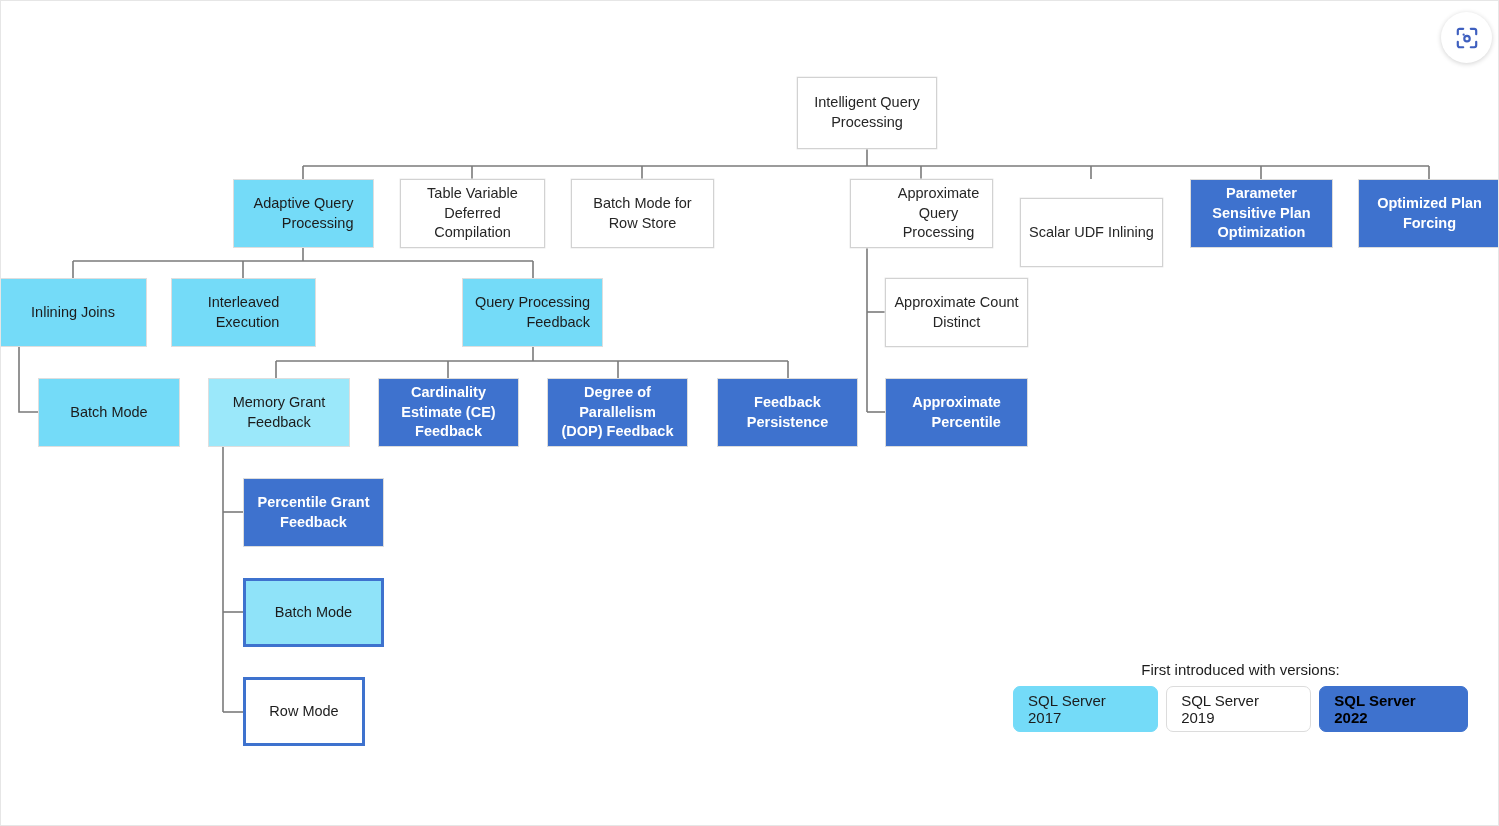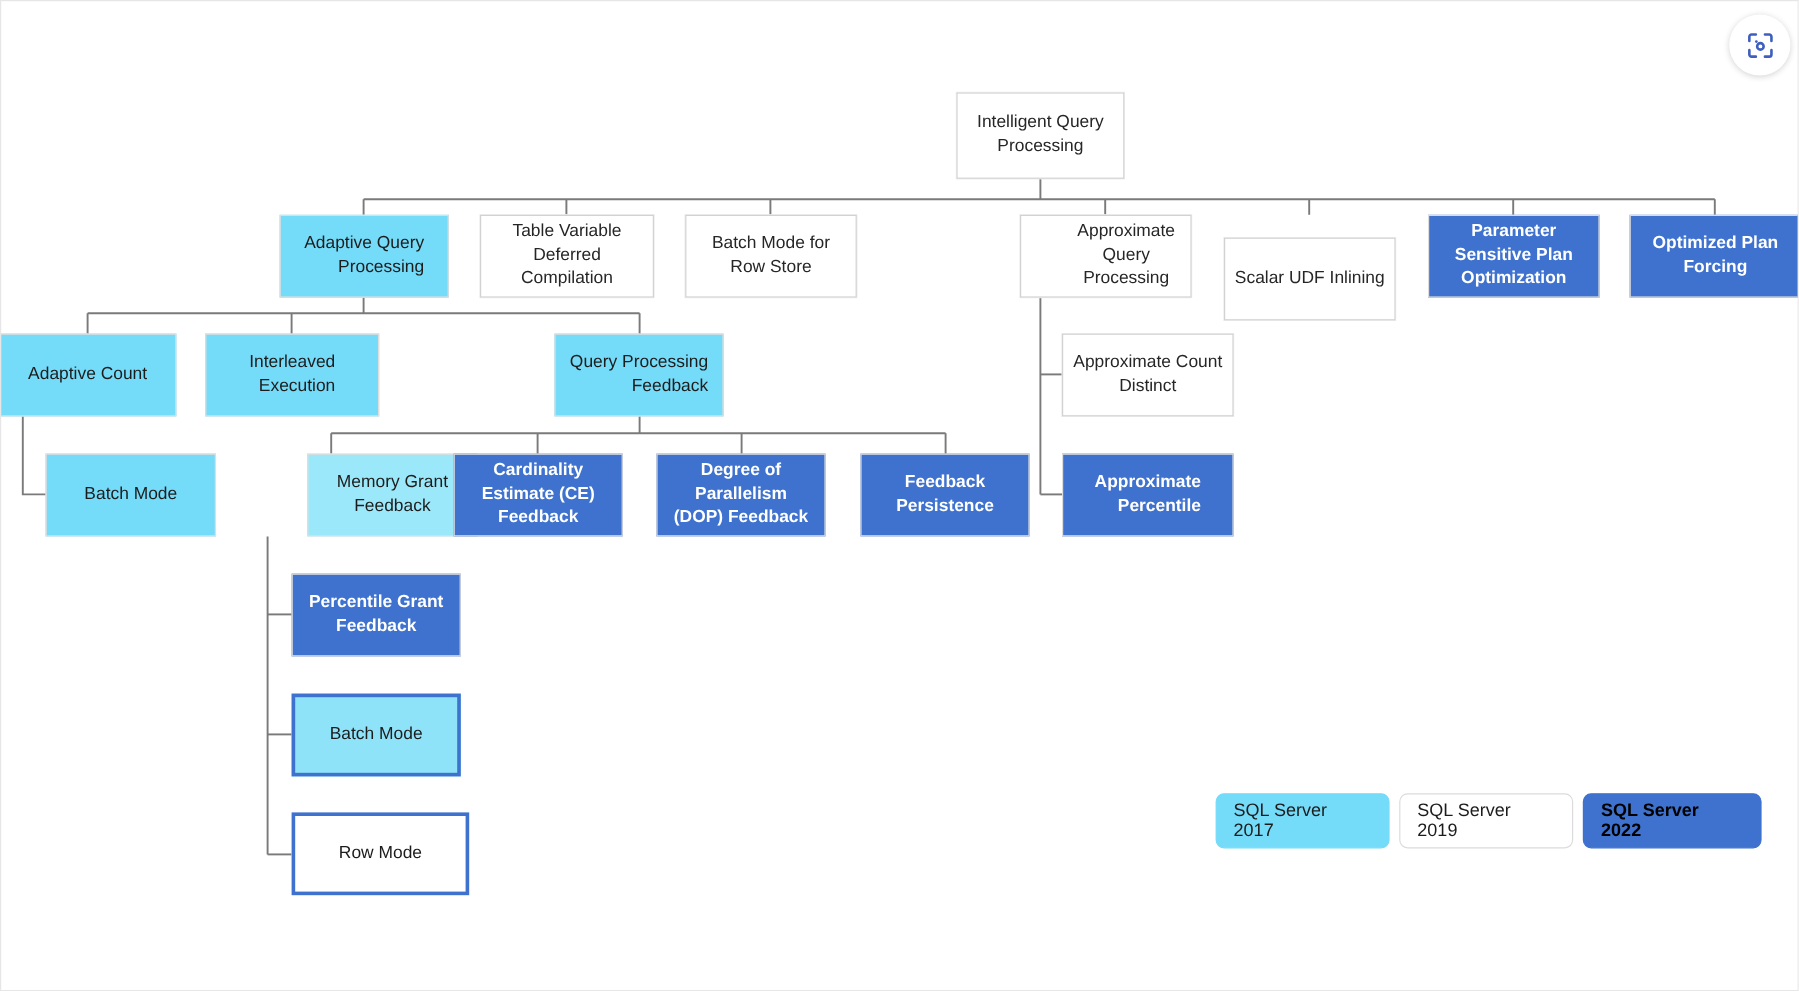--- a/index.html
+++ b/index.html
@@ -174,47 +174,48 @@
       <div class="node v-white" style="left: 570px; top: 178px; width: 143px; height: 69px;">Batch Mode for
 Row Store</div>
       <div class="node v-white" style="left: 849px; top: 178px; width: 143px; height: 69px; padding-left: 40px;">Approximate Query
 Processing</div>
       <div class="node v-white" style="left: 1019px; top: 178px; width: 143px; height: 69px; margin-top: 19px;">Scalar UDF Inlining</div>
       <div class="node v-blue" style="left: 1189px; top: 178px; width: 143px; height: 69px;">Parameter
 Sensitive Plan
 Optimization</div>
       <div class="node v-blue" style="left: 1357px; top: 178px; width: 143px; height: 69px;">Optimized Plan
 Forcing</div>
-      <div class="node v-cyan" style="left: -2px; top: 277px; width: 148px; height: 69px;">Adaptive Count</div>
+      <div class="node v-cyan" style="left: -2px; top: 277px; width: 148px; height: 69px;">Inlining Joins</div>
       <div class="node v-cyan" style="left: 170px; top: 277px; width: 145px; height: 69px;">Interleaved
 Execution</div>
       <div class="node v-cyan" style="left: 461px; top: 277px; width: 141px; height: 69px;">Query Processing
 Feedback</div>
       <div class="node v-white" style="left: 884px; top: 277px; width: 143px; height: 69px;">Approximate Count
 Distinct</div>
       <div class="node v-cyan" style="left: 37px; top: 377px; width: 142px; height: 69px;">Batch Mode</div>
-      <div class="node v-cyan-light" style="left: 207px; top: 377px; width: 142px; height: 69px; margin-left: 48px;">Memory Grant
+      <div class="node v-cyan-light" style="left: 207px; top: 377px; width: 142px; height: 69px;">Memory Grant
 Feedback</div>
       <div class="node v-blue" style="left: 377px; top: 377px; width: 141px; height: 69px;">Cardinality
 Estimate (CE)
 Feedback</div>
       <div class="node v-blue" style="left: 546px; top: 377px; width: 141px; height: 69px;">Degree of
 Parallelism
 (DOP) Feedback</div>
       <div class="node v-blue" style="left: 716px; top: 377px; width: 141px; height: 69px;">Feedback
 Persistence</div>
       <div class="node v-blue" style="left: 884px; top: 377px; width: 143px; height: 69px; text-align: right;">Approximate
 Percentile</div>
       <div class="node v-blue" style="left: 242px; top: 477px; width: 141px; height: 69px;">Percentile Grant
 Feedback</div>
       <div class="node v-cyan-outline" style="left: 242px; top: 577px; width: 141px; height: 69px;">Batch Mode</div>
-      <div class="node v-white-outline" style="left: 242px; top: 676px; width: 148px; height: 69px;">Row Mode</div>
+      <div class="node v-white-outline" style="left: 242px; top: 676px; width: 122px; height: 69px;">Row Mode</div>
     </div>
 
   <div id="legend">
+    <div id="legend-title">First introduced with versions:</div>
     <div id="legend-chips">
         <div class="chip chip-2017">SQL Server 2017</div>
         <div class="chip chip-2019">SQL Server 2019</div>
         <div class="chip chip-2022">SQL Server 2022</div>
       </div>
   </div>
 
   <div id="visual-search-btn" title="Visual search">
     <svg width="26" height="26" viewBox="0 0 24 24" fill="none">
       <g stroke="#3E5FBF" stroke-width="2" stroke-linecap="round" stroke-linejoin="round">

